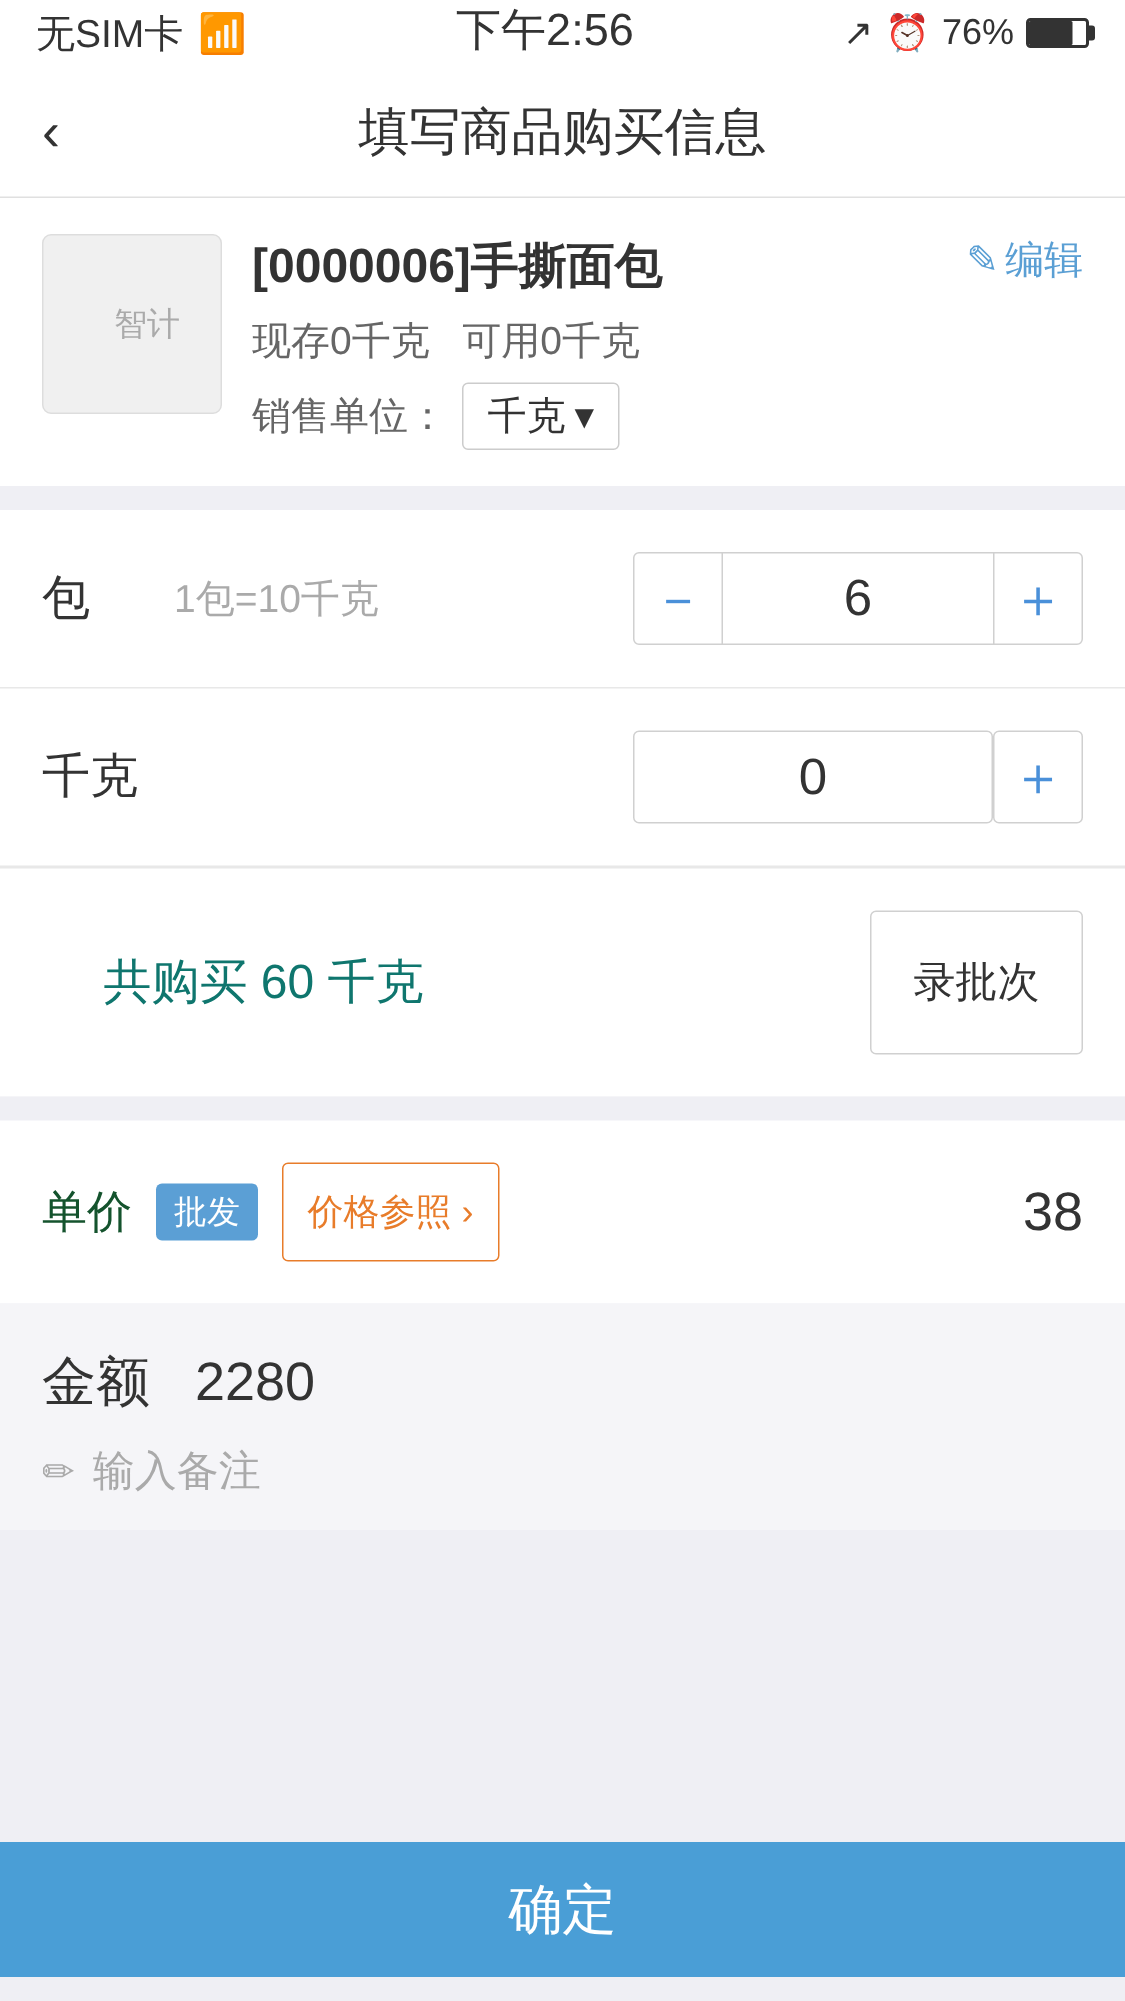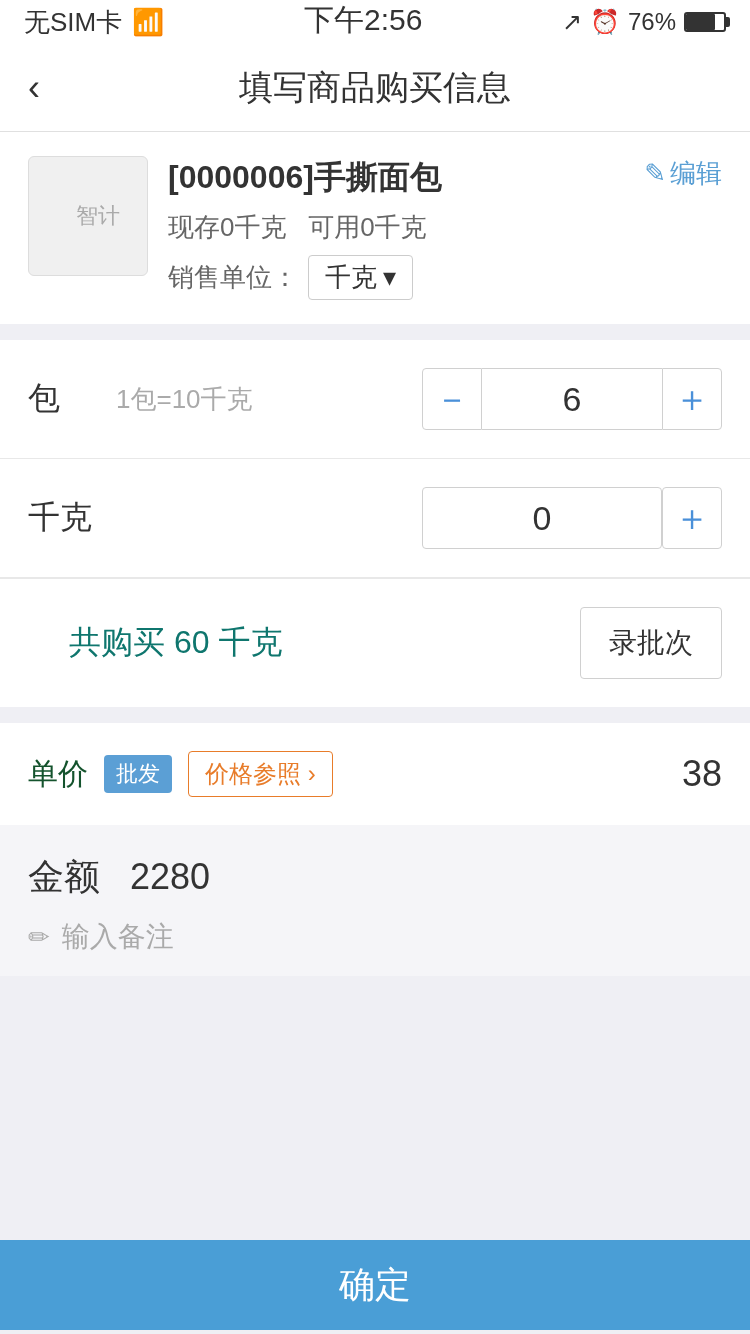--- a/index.html
+++ b/index.html
@@ -201,21 +201,21 @@
       border-top: 1px solid #e8e8e8;
     }
     .summary-text {
       font-size: 32px;
       color: #0f766e;
       margin-left: 41px;
     }
     .record-batch-btn {
       border: 1px solid #d0d0d0;
       border-radius: 4px;
-      padding: 16px 28px;
+      padding: 28px 28px;
       font-size: 28px;
       color: #333;
       background: #fff;
       cursor: pointer;
     }
 
     
     .price-section {
       background: #fff;
       padding: 28px;
@@ -227,21 +227,21 @@
     .price-tag-blue {
       background: #5b9fd5;
       color: #fff;
       font-size: 22px;
       padding: 4px 12px;
       border-radius: 4px;
     }
     .price-ref-btn {
       border: 1.5px solid #e87c2a;
       border-radius: 4px;
-      padding: 6px 16px;
+      padding: 16px 16px;
       font-size: 24px;
       color: #e87c2a;
       display: flex;
       align-items: center;
       gap: 4px;
       cursor: pointer;
     }
     .price-value {
       margin-left: auto;
       font-size: 36px;
@@ -272,21 +272,21 @@
     
     .bottom-area {
       flex: 1;
       background: #efeff4;
       min-height: 320px;
     }
 
     
     .confirm-btn-wrapper {
       position: fixed;
-      bottom: 4px;
+      bottom: 16px;
       left: 0;
       width: 750px;
       background: #4a9ed6;
       height: 90px;
       display: flex;
       align-items: center;
       justify-content: center;
       cursor: pointer;
     }
     .confirm-btn-label {

